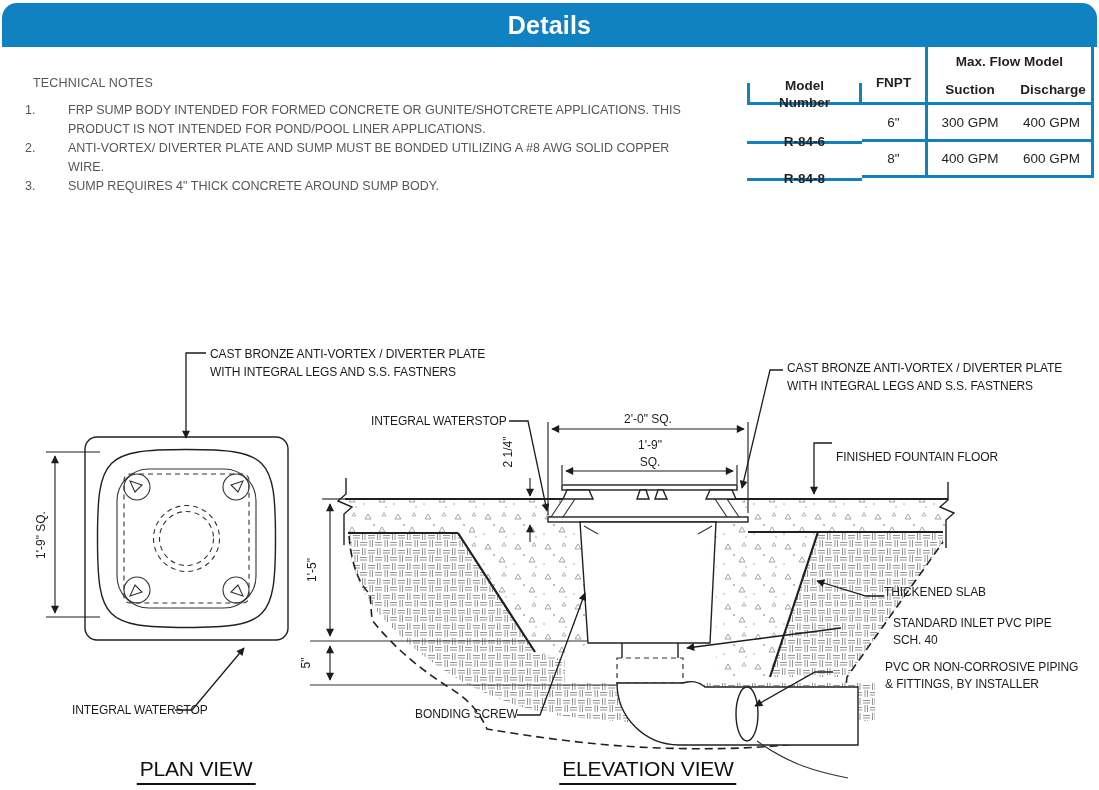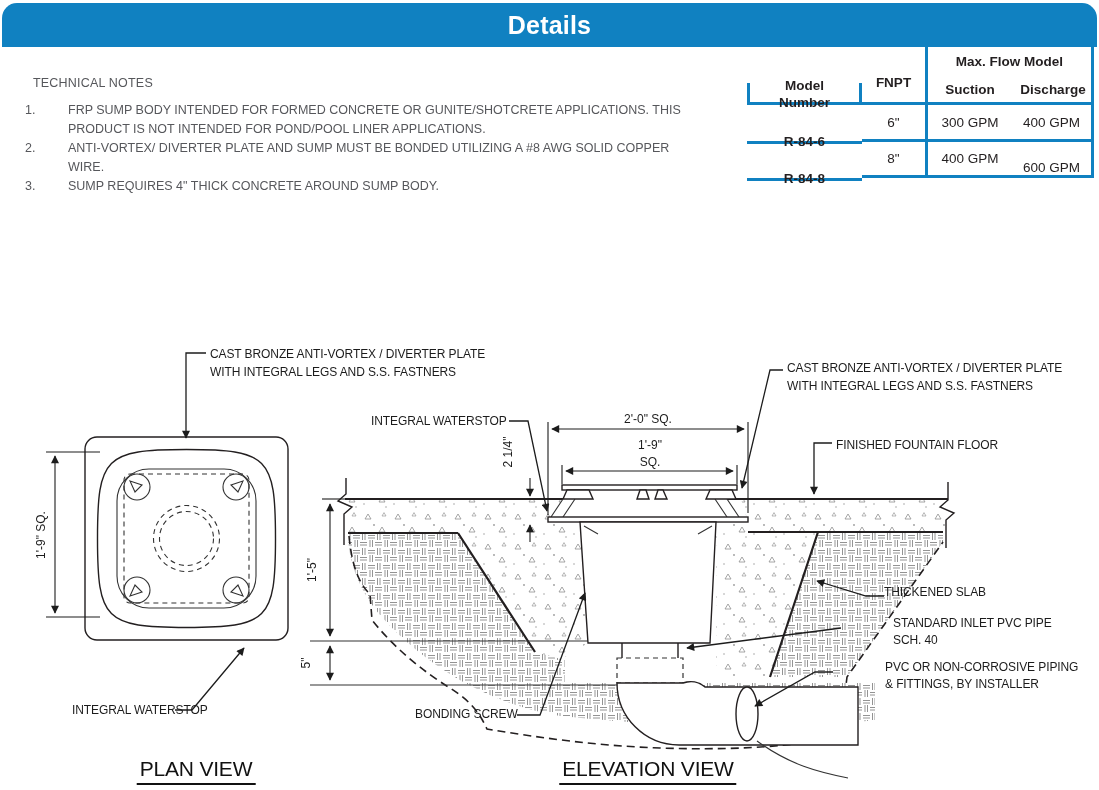--- a/index.html
+++ b/index.html
@@ -106,21 +106,21 @@
 
     <div class="cell hdr bL bR bB" style="border-color:#1081C1;">
         <span>R-84-8</span>
       </div>
     <div class="cell bR bB" style="border-color:#1081C1;">
         <span>8"</span>
       </div>
     <div class="cell bB" style="border-color:#1081C1;">
         <span>400 GPM</span>
       </div>
-    <div class="cell bB" style="border-color:#1081C1;border-right:3px solid #1081C1;align-items:flex-end;">
+    <div class="cell bB" style="border-color:#1081C1;border-right:3px solid #1081C1;">
         <span>600 GPM</span>
       </div>
   </div>
 
   <svg width="1099" height="460" viewBox="0 330 1099 460">
     <defs>
       <marker id="ah" viewBox="0 0 10 10" refX="9" refY="5" markerWidth="10" markerHeight="8" orient="auto-start-reverse" markerUnits="userSpaceOnUse">
         <path d="M0,0 L10,5 L0,10 z" fill="#1c1c1c"></path>
       </marker>
       <pattern id="stipple" width="30" height="30" patternUnits="userSpaceOnUse">
@@ -248,21 +248,21 @@
     <div>1'-9"</div>
     <div>SQ.</div>
   </div>
   <div class="rot" style="left:508px;top:452px;">2 1/4"</div>
   <div class="rot" style="left:312px;top:570px;">1'-5"</div>
   <div class="rot" style="left:306px;top:663px;">5"</div>
   <div class="dlabel" style="left:787px;top:359px;">
     <div>CAST BRONZE ANTI-VORTEX / DIVERTER PLATE</div>
     <div>WITH  INTEGRAL LEGS AND  S.S. FASTNERS</div>
   </div>
-  <div class="dlabel" style="left:836px;top:436px;">FINISHED FOUNTAIN FLOOR</div>
+  <div class="dlabel" style="left:836px;top:448px;">FINISHED FOUNTAIN FLOOR</div>
   <div class="dlabel" style="left:884px;top:583px;">THICKENED SLAB</div>
   <div class="dlabel small-lh" style="left:845px;top:615px;">
     <div>STANDARD INLET PVC PIPE</div>
     <div>SCH. 40</div>
   </div>
   <div class="dlabel small-lh" style="left:837px;top:659px;">
     <div>PVC OR NON-CORROSIVE PIPING</div>
     <div>&amp; FITTINGS, BY INSTALLER</div>
   </div>
   <div class="dlabel" style="left:415px;top:705px;">BONDING SCREW</div>

